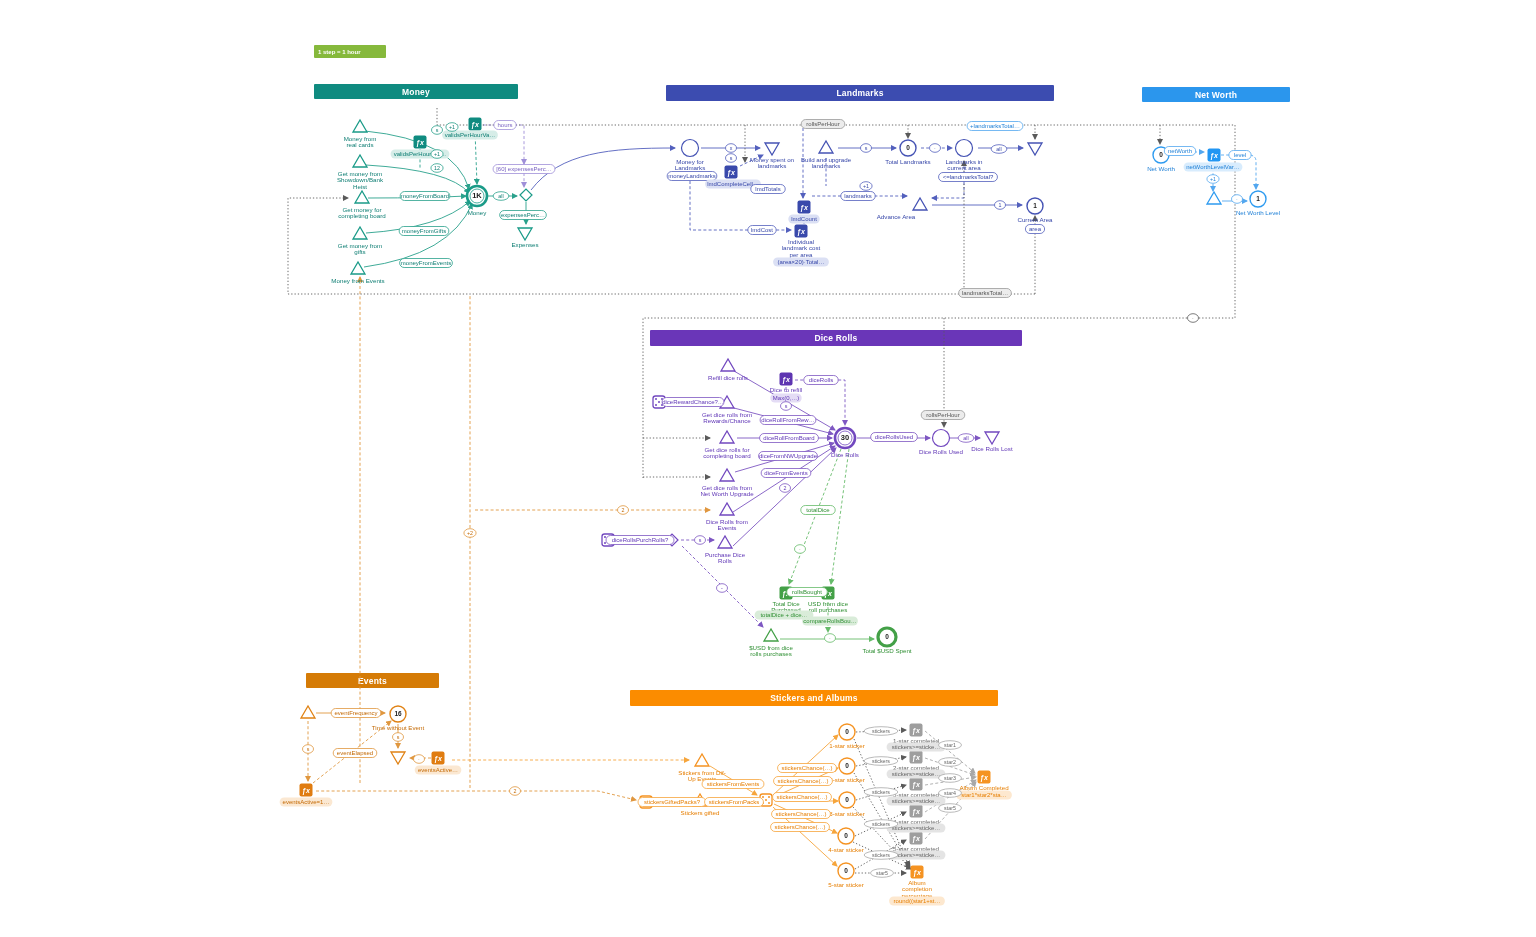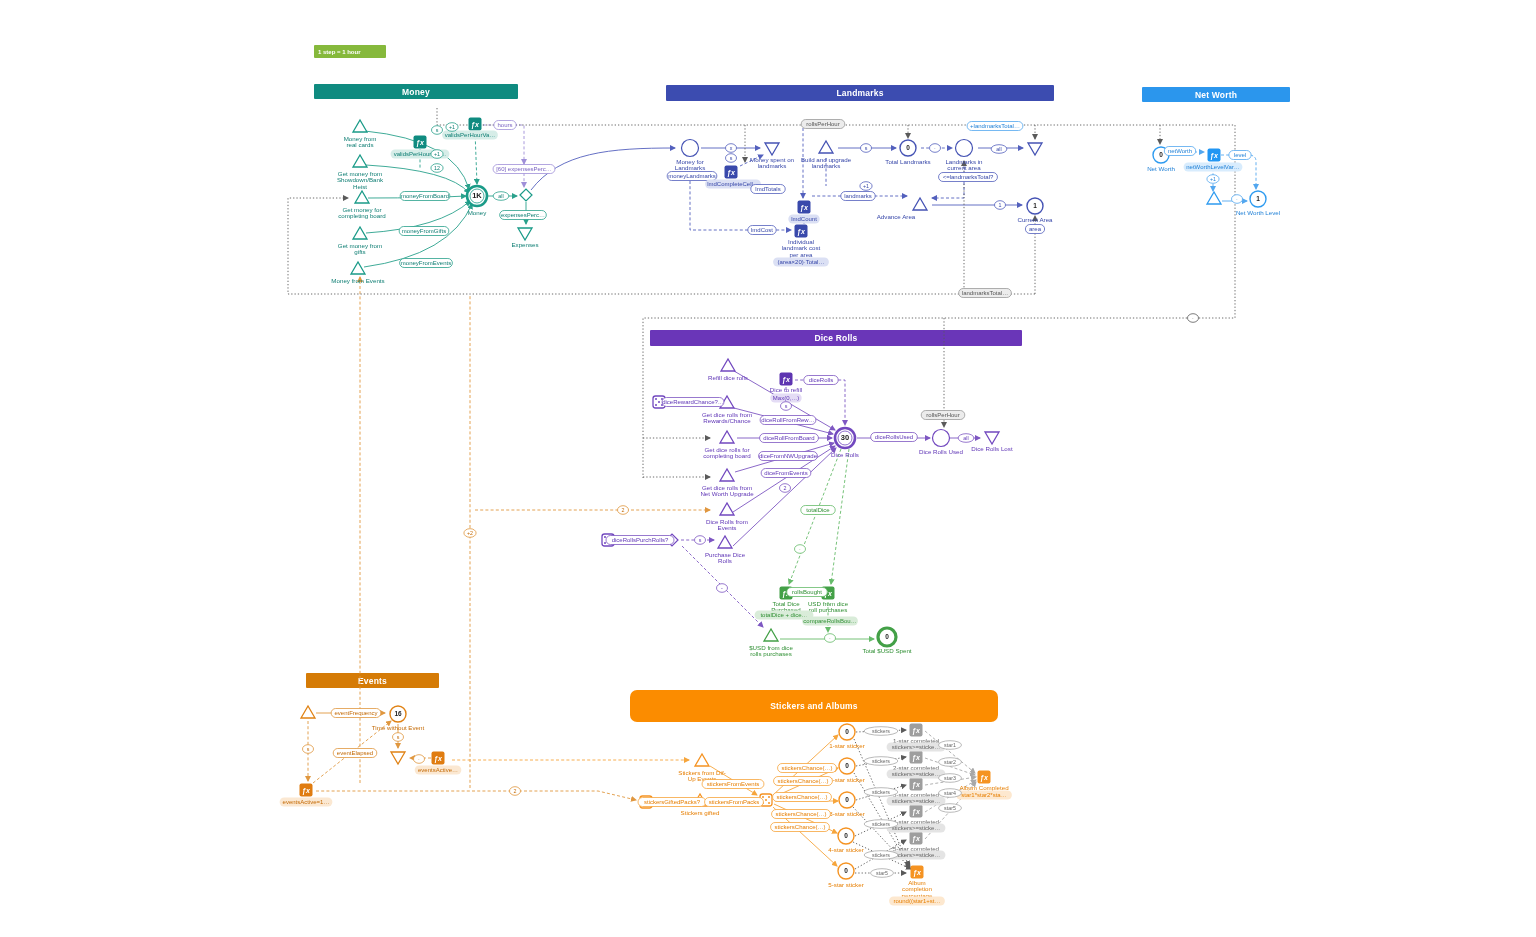--- a/index.html
+++ b/index.html
@@ -11,21 +11,21 @@
 </head>
 <body>
 
 <div id="canvas">
   <div class="legend" style="left: 314px; top: 45px; width: 68px; height: 13px; background: rgb(134, 185, 60);">1 step = 1 hour</div>
 <div class="hdr" style="left: 314px; top: 84px; width: 204px; height: 15px; background: rgb(15, 139, 128);">Money</div>
     <div class="hdr" style="left: 666px; top: 85px; width: 388px; height: 16px; background: rgb(60, 76, 176);">Landmarks</div>
     <div class="hdr" style="left: 1142px; top: 87px; width: 148px; height: 15px; background: rgb(43, 150, 237);">Net Worth</div>
     <div class="hdr" style="left: 650px; top: 330px; width: 372px; height: 16px; background: rgb(106, 54, 184);">Dice Rolls</div>
     <div class="hdr" style="left: 306px; top: 673px; width: 133px; height: 15px; background: rgb(213, 123, 6);">Events</div>
-    <div class="hdr" style="left: 630px; top: 690px; width: 368px; height: 32px; background: rgb(251, 140, 0); border-radius: 7px;">Stickers and Albums</div>
+    <div class="hdr" style="left: 630px; top: 690px; width: 368px; height: 16px; background: rgb(251, 140, 0);">Stickers and Albums</div>
     <svg width="1536" height="937" viewBox="0 0 1536 937">
       <defs>
         <marker id="ar-teal" markerWidth="6" markerHeight="6" refX="5" refY="3" orient="auto" markerUnits="userSpaceOnUse">
           <path d="M0,0 L6,3 L0,6 Z" fill="#2aa18c"></path>
         </marker>
         <marker id="ar-ind" markerWidth="6" markerHeight="6" refX="5" refY="3" orient="auto" markerUnits="userSpaceOnUse">
           <path d="M0,0 L6,3 L0,6 Z" fill="#5360bd"></path>
         </marker>
         <marker id="ar-blue" markerWidth="6" markerHeight="6" refX="5" refY="3" orient="auto" markerUnits="userSpaceOnUse">
           <path d="M0,0 L6,3 L0,6 Z" fill="#53a7ef"></path>

